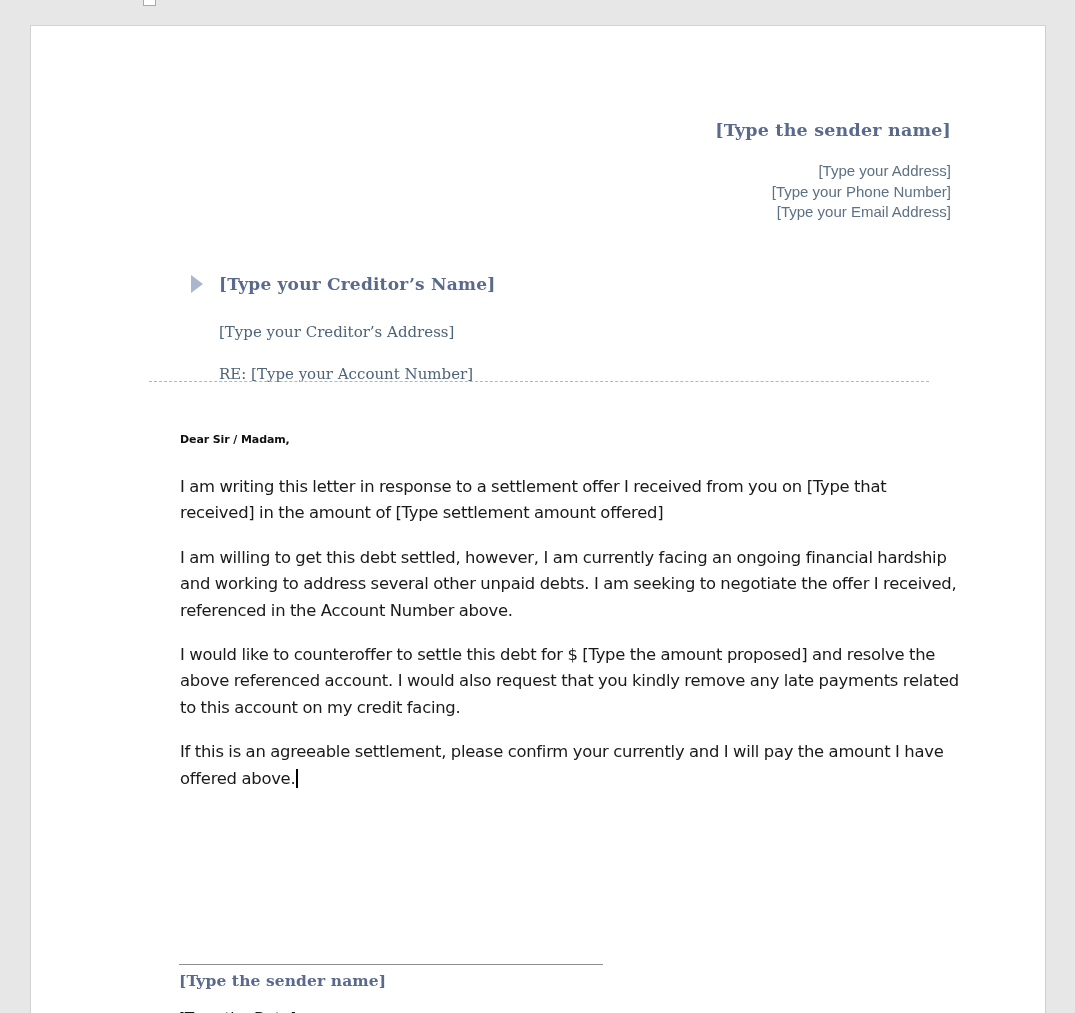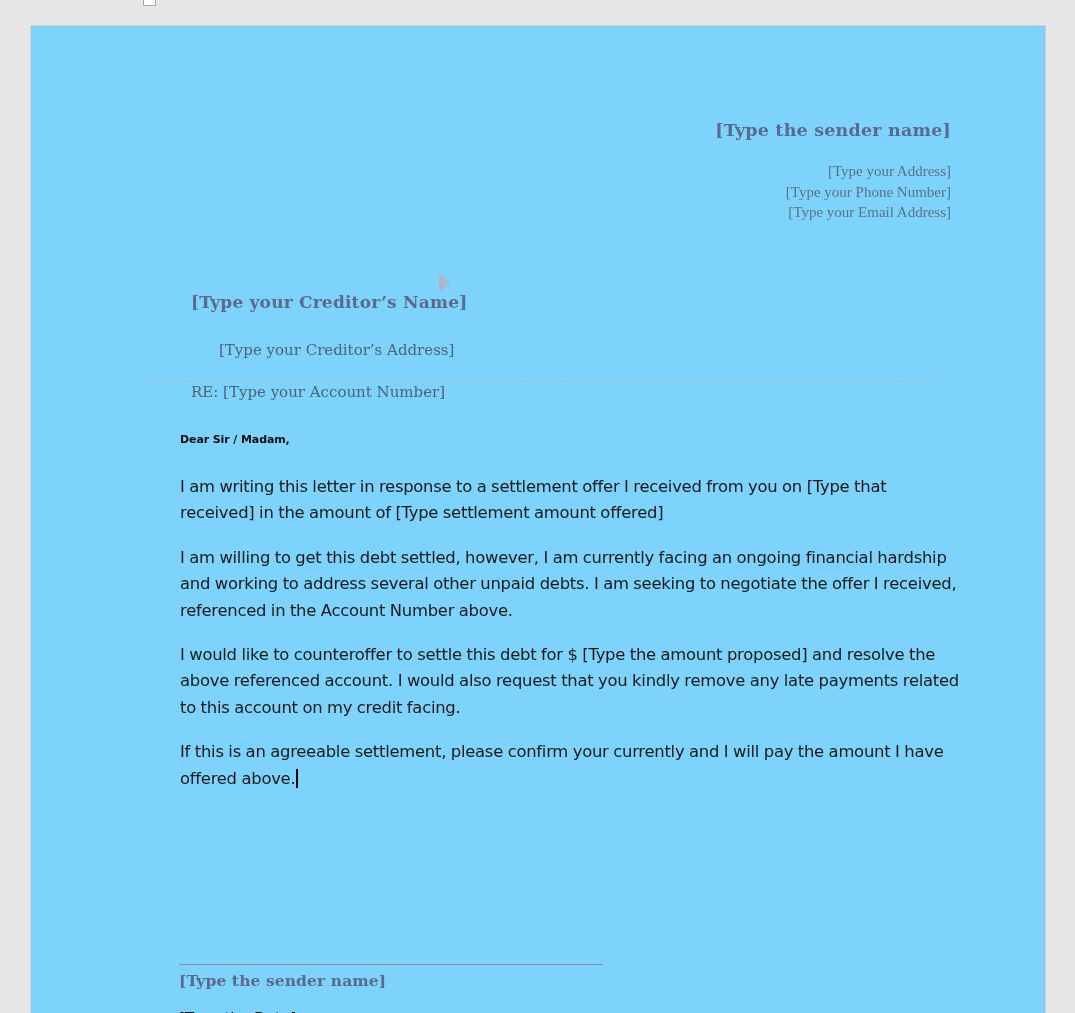--- a/index.html
+++ b/index.html
@@ -27,21 +27,21 @@
     box-sizing: border-box;
   }
 
   
   .page {
     position: absolute;
     left: 30px;
     top: 25px;
     width: 1016px;
     height: 988px;
-    background: #7dd3fc;
+    background: #ffffff;
     border-left: 1px solid #d2d2d2;
     border-top: 1px solid #d2d2d2;
     border-right: 1px solid #cfcfcf;
     box-sizing: border-box;
   }
 
   .sheet-inner {
     position: relative;
     width: 100%;
     height: 100%;
@@ -57,37 +57,36 @@
   .sender-name {
     font-family: "DejaVu Serif", "Liberation Serif", serif;
     font-weight: bold;
     font-size: 17.5px;
     color: #5a6a8c;
     letter-spacing: 0.2px;
     white-space: nowrap;
   }
   .sender-contact {
     margin-top: 21px;
-    font-family: Liberation Serif, serif;
+    font-family: Liberation Sans, sans-serif;
     font-size: 15px;
     color: #5d7184;
     line-height: 20.5px;
     white-space: nowrap;
   }
 
   
   .creditor-block {
     position: absolute;
     left: 160px;
     top: 248px;
   }
   .creditor-name-row {
     display: flex;
-    align-items: flex-end;
-    flex-direction: column;
+    align-items: center;
   }
   .collapse-triangle {
     width: 0;
     height: 0;
     border-top: 9px solid transparent;
     border-bottom: 9px solid transparent;
     border-left: 12px solid #aab6cc;
     margin-right: 16px;
     flex: 0 0 auto;
   }
@@ -101,20 +100,21 @@
   }
   .creditor-address {
     margin-left: 28px;
     margin-top: 29px;
     font-family: "DejaVu Serif", "Liberation Serif", serif;
     font-size: 15px;
     color: #4d6377;
     white-space: nowrap;
   }
   .creditor-account {
+    margin-left: 28px;
     margin-top: 24px;
     font-family: "DejaVu Serif", "Liberation Serif", serif;
     font-size: 15px;
     color: #4d6377;
     white-space: nowrap;
   }
 
   
   .divider {
     position: absolute;

